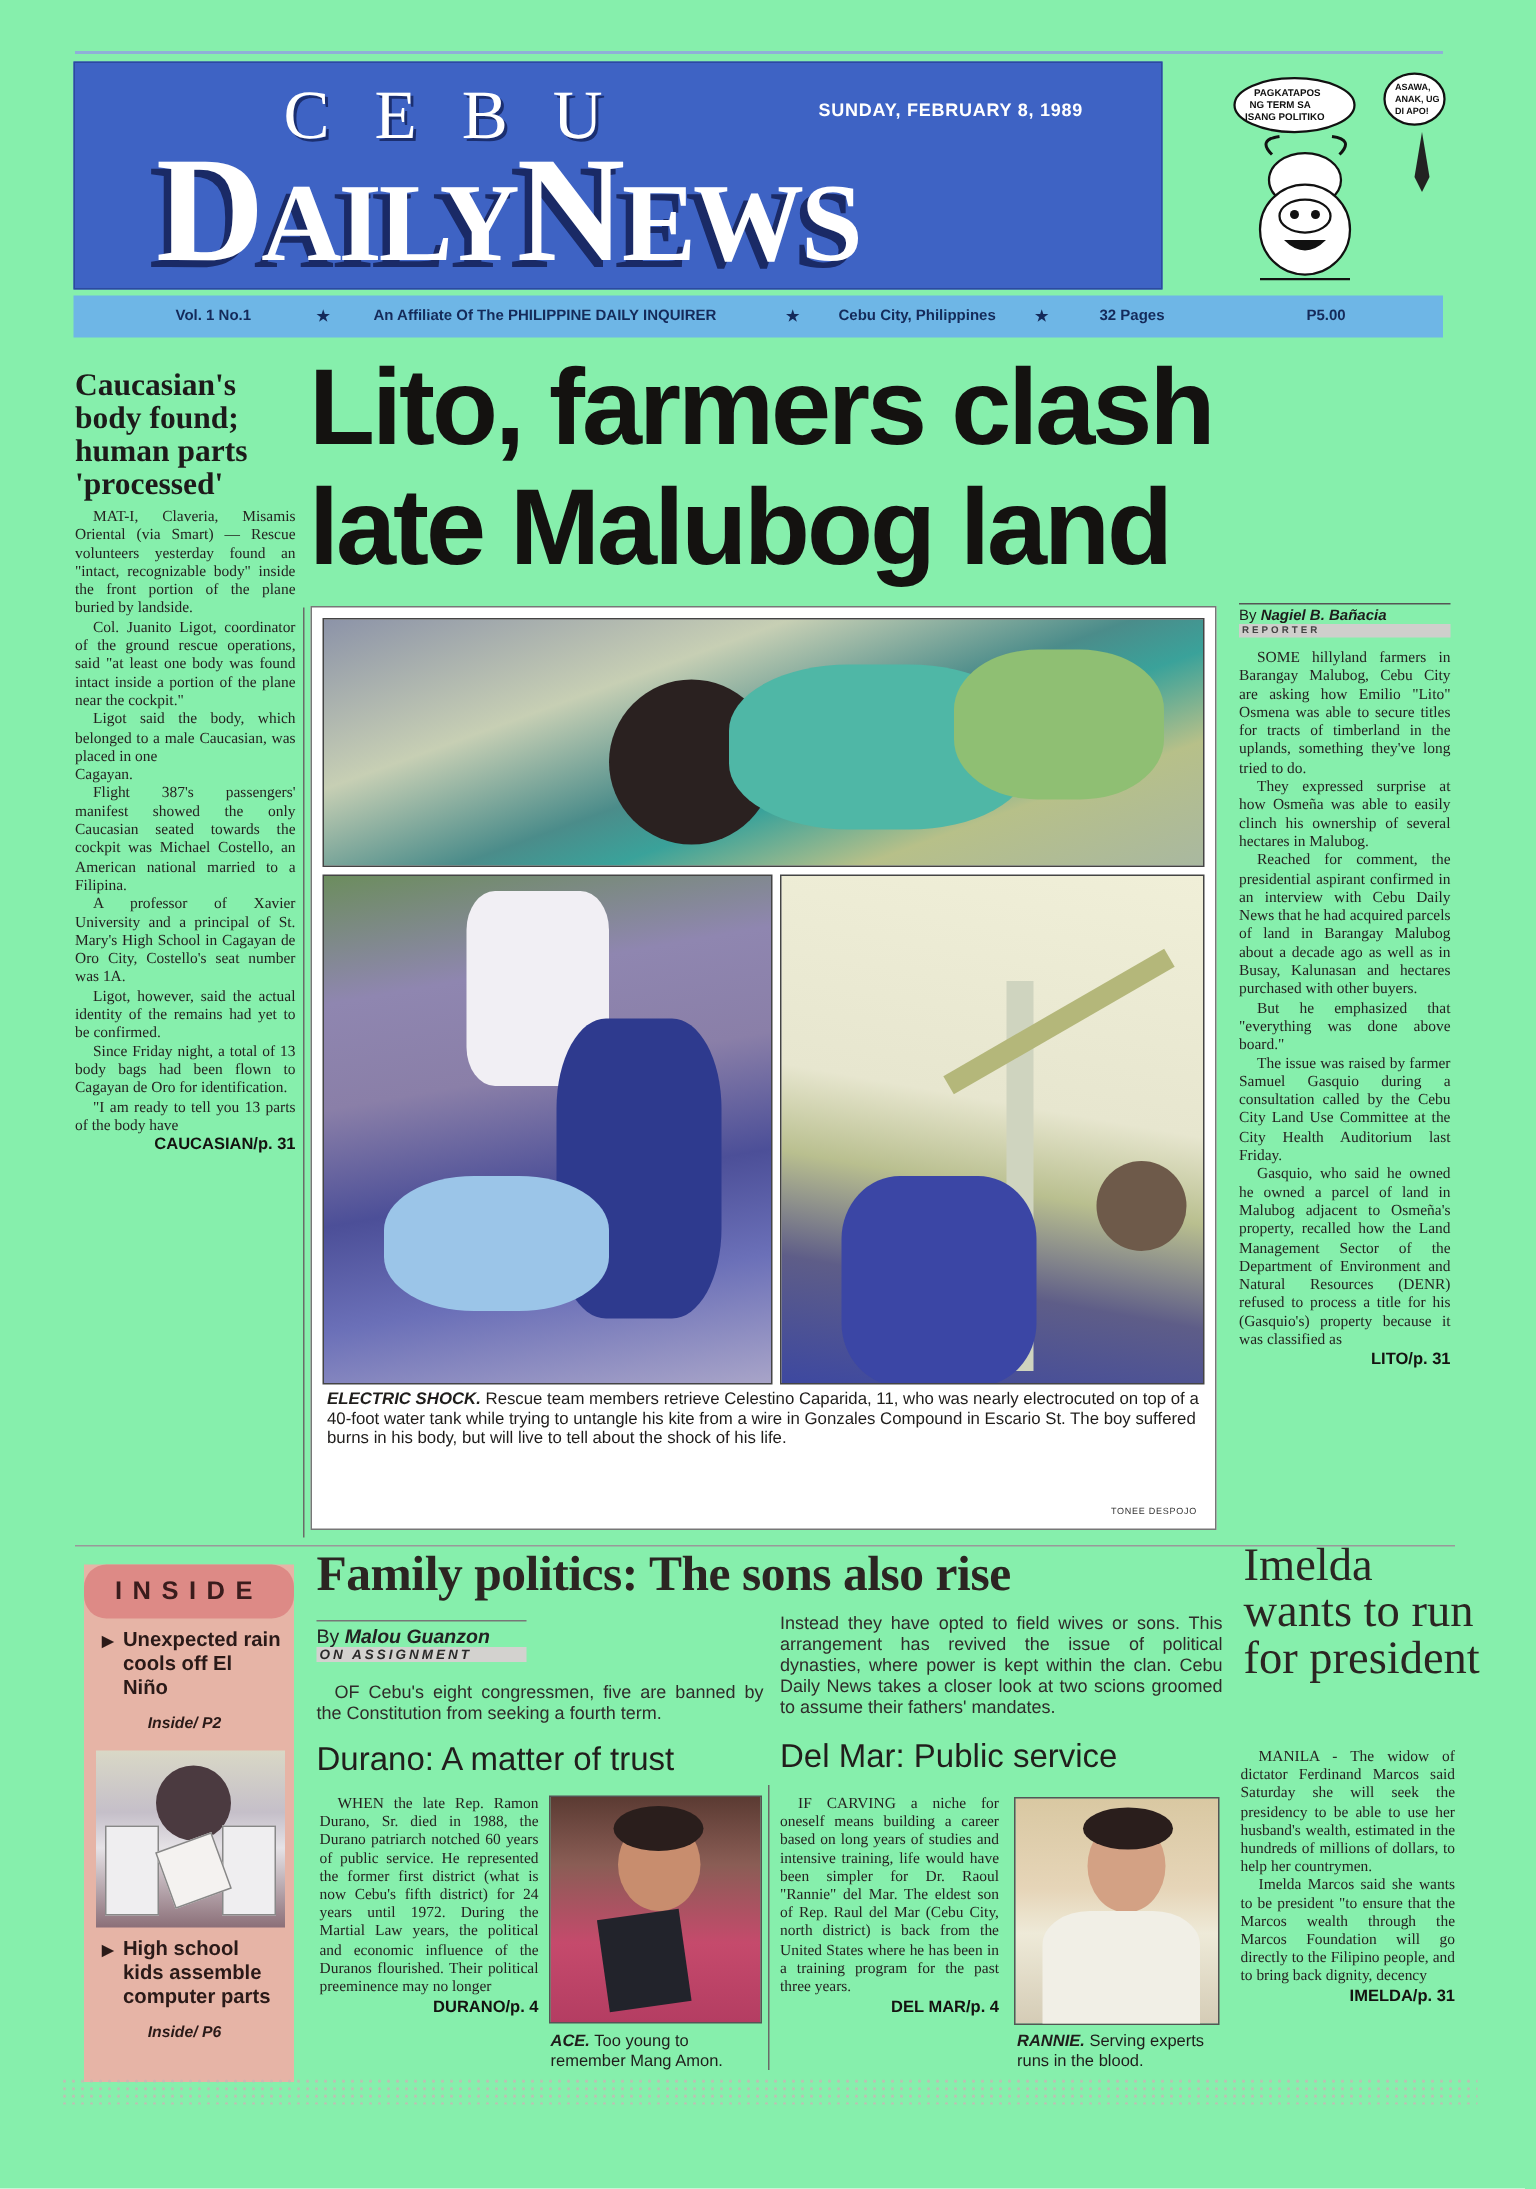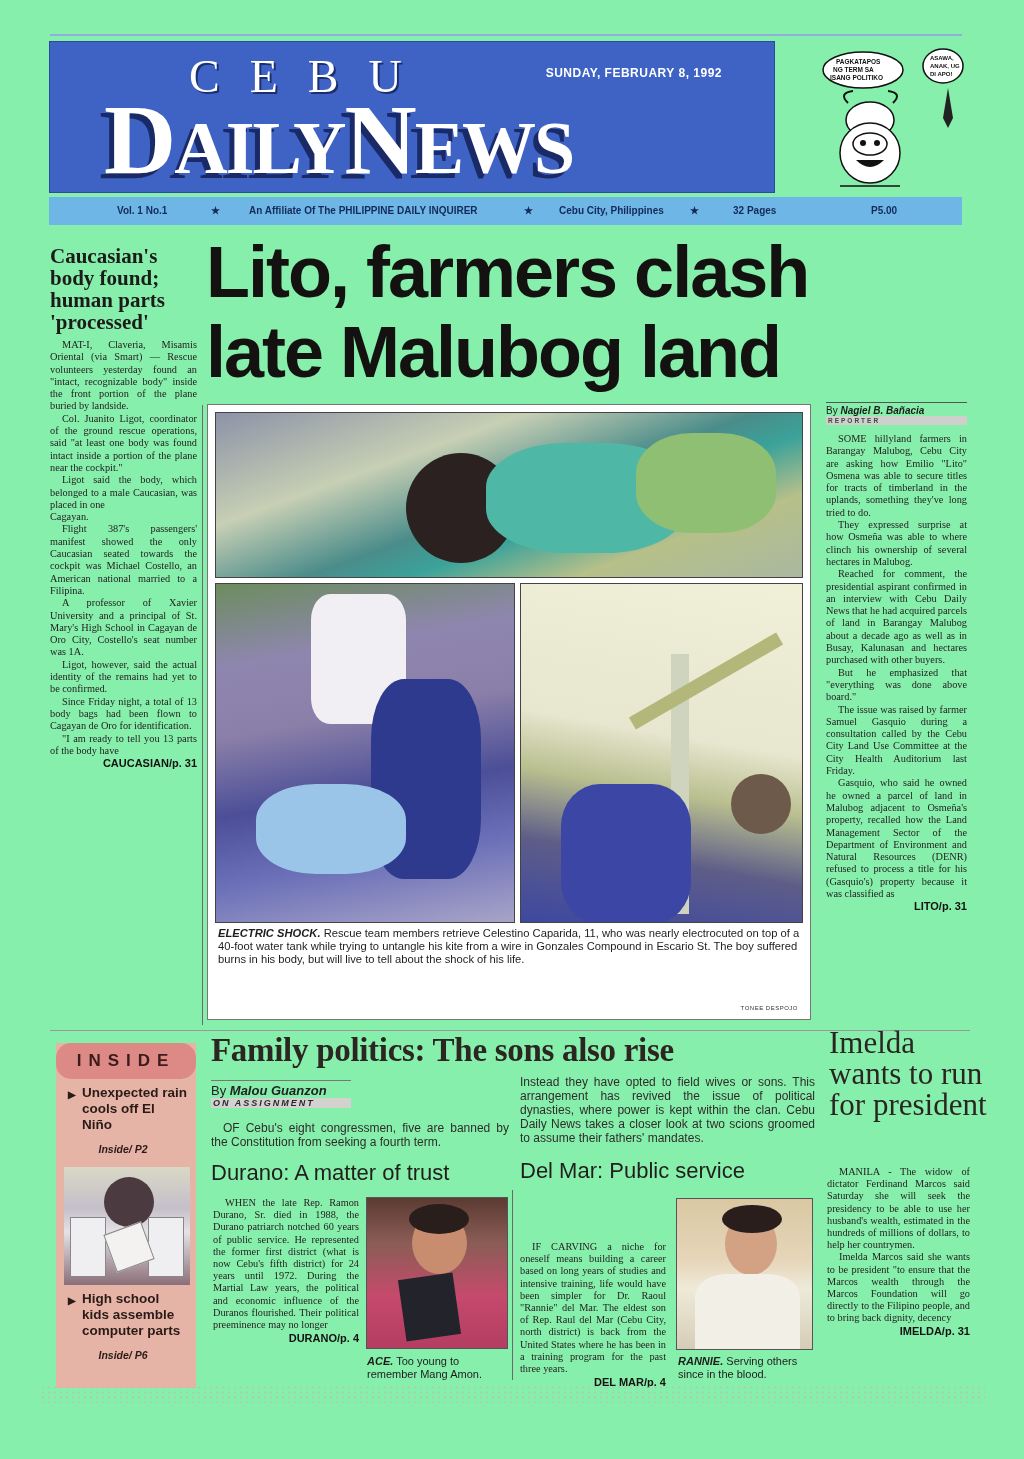--- a/index.html
+++ b/index.html
@@ -82,21 +82,21 @@
 <body>
 
 <div class="page">
   <div class="top-rule"></div>
 
   <div class="masthead">
     <div class="mast-cebu">CEBU</div>
     <div class="mast-daily">
       <span>D</span><span class="small">AILY</span><span>N</span><span class="small">EWS</span>
     </div>
-    <div class="mast-date">SUNDAY, FEBRUARY 8, 1992</div>
+    <div class="mast-date">SUNDAY, FEBRUARY 8, 1989</div>
   </div>
 
   <svg class="cartoon" viewBox="0 0 180 150">
     <ellipse cx="55" cy="22" rx="40" ry="18" fill="#fff" stroke="#111" stroke-width="1.5"></ellipse>
     <text x="28" y="16" font-size="6.5" font-family="Liberation Sans, sans-serif" font-weight="bold" fill="#111">PAGKATAPOS</text>
     <text x="25" y="24" font-size="6.5" font-family="Liberation Sans, sans-serif" font-weight="bold" fill="#111">NG TERM SA</text>
     <text x="22" y="32" font-size="6.5" font-family="Liberation Sans, sans-serif" font-weight="bold" fill="#111">ISANG POLITIKO</text>
     <ellipse cx="135" cy="18" rx="20" ry="17" fill="#fff" stroke="#111" stroke-width="1.5"></ellipse>
     <text x="122" y="12" font-size="6" font-family="Liberation Sans, sans-serif" font-weight="bold" fill="#111">ASAWA,</text>
     <text x="122" y="20" font-size="6" font-family="Liberation Sans, sans-serif" font-weight="bold" fill="#111">ANAK, UG</text>
@@ -168,21 +168,21 @@
     <div class="credit">TONEE DESPOJO</div>
   </div>
 
   <div class="right-col">
     <div class="byline-box">
       <div class="byline"><span>By</span> <i>Nagiel B. Bañacia</i></div>
       <div class="role">REPORTER</div>
     </div>
     <div class="body-text">
       <p>SOME hillyland farmers in Barangay Malubog, Cebu City are asking how Emilio "Lito" Osmena was able to secure titles for tracts of timberland in the uplands, something they've long tried to do.</p>
-      <p>They expressed surprise at how Osmeña was able to where clinch his ownership of several hectares in Malubog.</p>
+      <p>They expressed surprise at how Osmeña was able to easily clinch his ownership of several hectares in Malubog.</p>
       <p>Reached for comment, the presidential aspirant confirmed in an interview with Cebu Daily News that he had acquired parcels of land in Barangay Malubog about a decade ago as well as in Busay, Kalunasan and hectares purchased with other buyers.</p>
       <p>But he emphasized that "everything was done above board."</p>
       <p>The issue was raised by farmer Samuel Gasquio during a consultation called by the Cebu City Land Use Committee at the City Health Auditorium last Friday.</p>
       <p>Gasquio, who said he owned he owned a parcel of land in Malubog adjacent to Osmeña's property, recalled how the Land Management Sector of the Department of Environment and Natural Resources (DENR) refused to process a title for his (Gasquio's) property because it was classified as</p>
     </div>
     <div class="jump">LITO/p. 31</div>
   </div>
 
   <div style="position:absolute; left:50px; top:1030px; width:920px; height:1px; background:#999;"></div>
 
@@ -227,31 +227,31 @@
     <div class="blob" style="left:45px; top:14px; width:55px; height:62px; background:#c88d6e;"></div>
     <div class="blob" style="left:42px; top:6px; width:60px; height:30px; background:#2a1e1c;"></div>
     <div style="position:absolute; left:35px; top:78px; width:55px; height:62px; background:#22232b; transform:rotate(-8deg);"></div>
   </div>
   <div class="mini-cap" style="left:367px; top:1355px; width:142px;">
     <b>ACE.</b><span> Too young to remember Mang Amon.</span>
   </div>
 
   <div class="vrule" style="left:512px; top:1190px; height:190px;"></div>
 
-  <div class="story-col" style="left:520px; top:1197px; width:146px;margin-top:44px;">
+  <div class="story-col" style="left:520px; top:1197px; width:146px;">
     <p>IF CARVING a niche for oneself means building a career based on long years of studies and intensive training, life would have been simpler for Dr. Raoul "Rannie" del Mar. The eldest son of Rep. Raul del Mar (Cebu City, north district) is back from the United States where he has been in a training program for the past three years.</p>
     <div class="jump" style="margin-top:1px;">DEL MAR/p. 4</div>
   </div>
   <div class="mini-photo" style="left:676px; top:1198px; width:137px; height:152px; background:linear-gradient(180deg,#d9c8a2 0%,#e6d5b8 40%,#eeead8 60%,#d5ccb6 100%);">
     <div class="blob" style="left:48px; top:14px; width:52px; height:62px; background:#d3a184;"></div>
     <div class="blob" style="left:45px; top:6px; width:60px; height:28px; background:#2a1e1c;"></div>
     <div style="position:absolute; left:18px; top:75px; width:105px; height:75px; background:#f1efe6; border-radius:30% 30% 0 0;"></div>
   </div>
   <div class="mini-cap" style="left:678px; top:1355px; width:142px;">
-    <b>RANNIE.</b><span>  Serving others since in the blood.</span>
+    <b>RANNIE.</b><span>  Serving experts runs in the blood.</span>
   </div>
 
   <div class="imelda-head">Imelda wants to run for president</div>
   <div class="story-col" style="left:827px; top:1166px; width:143px;">
     <p>MANILA - The widow of dictator Ferdinand Marcos said Saturday she will seek the presidency to be able to use her husband's wealth, estimated in the hundreds of millions of dollars, to help her countrymen.</p>
     <p>Imelda Marcos said she wants to be president "to ensure that the Marcos wealth through the Marcos Foundation will go directly to the Filipino people, and to bring back dignity, decency</p>
     <div class="jump">IMELDA/p. 31</div>
   </div>
 
   <div class="dotted-strip"></div>

